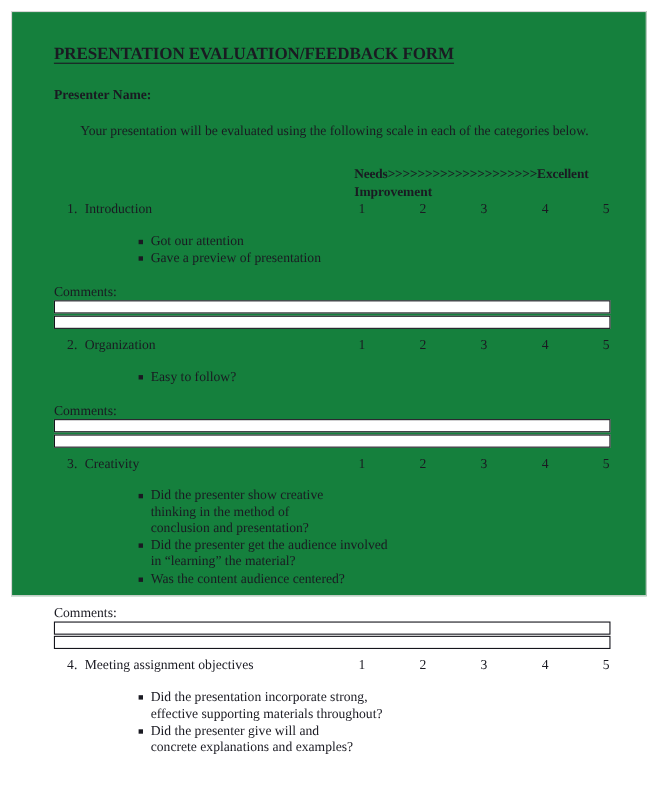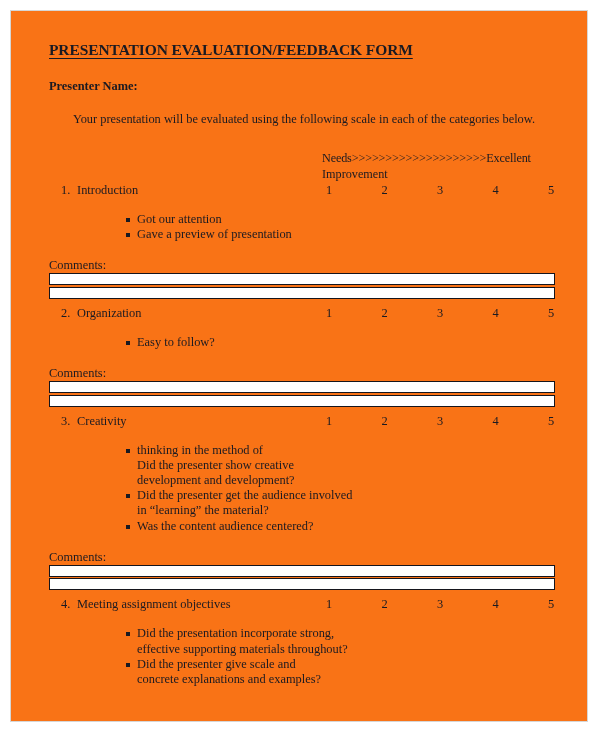--- a/index.html
+++ b/index.html
@@ -12,22 +12,22 @@
     height: 730px;
     font-family: "Liberation Serif", "DejaVu Serif", serif;
     color: #1a1a22;
     overflow: hidden;
   }
   .page {
     position: absolute;
     left: 10px;
     top: 10px;
     width: 578px;
-    height: 712px;
-    background: #f97316;
+    height: 532px;
+    background: #15803d;
     border: 1px solid #d6d6d6;
     box-sizing: border-box;
   }
   .sheet {
     position: absolute;
     left: 38px;
     top: 30px;
     width: 510px;
   }
   .form-title {
@@ -48,20 +48,21 @@
     font-size: 12.4px;
     margin: 0 0 24px 0;
     text-align: center;
   }
 
   .scale-header {
     position: relative;
     height: 32px;
     font-size: 12.2px;
     line-height: 15.5px;
+    font-weight: bold;
   }
   .scale-header .scale-text {
     position: absolute;
     left: 273px;
     top: 0;
     width: 250px;
     white-space: nowrap;
     letter-spacing: -0.15px;
   }
   .scale-header .scale-sub {
@@ -224,23 +225,23 @@
               <span class="rating r1">1</span>
               <span class="rating r2">2</span>
               <span class="rating r3">3</span>
               <span class="rating r4">4</span>
               <span class="rating r5">5</span>
             </div>
           </div>
           <ul class="bullets">
             <li>
               <span class="sq"></span>
+              <span class="bl">Did the presenter show creative</span>
               <span class="bl">thinking in the method of</span>
-              <span class="bl">Did the presenter show creative</span>
-              <span class="bl">development and development?</span>
+              <span class="bl">conclusion and presentation?</span>
             </li>
             <li>
               <span class="sq"></span>
               <span class="bl">Did the presenter get the audience involved</span>
               <span class="bl">in “learning” the material?</span>
             </li>
             <li>
               <span class="sq"></span>
               <span class="bl">Was the content audience centered?</span>
             </li>
@@ -262,21 +263,21 @@
             </div>
           </div>
           <ul class="bullets">
             <li>
               <span class="sq"></span>
               <span class="bl">Did the presentation incorporate strong,</span>
               <span class="bl">effective supporting materials throughout?</span>
             </li>
             <li>
               <span class="sq"></span>
-              <span class="bl">Did the presenter give scale and</span>
+              <span class="bl">Did the presenter give will and</span>
               <span class="bl">concrete explanations and examples?</span>
             </li>
           </ul>
         </div>
       </div>
 
   </div>
 </div>
 
 </body></html>

